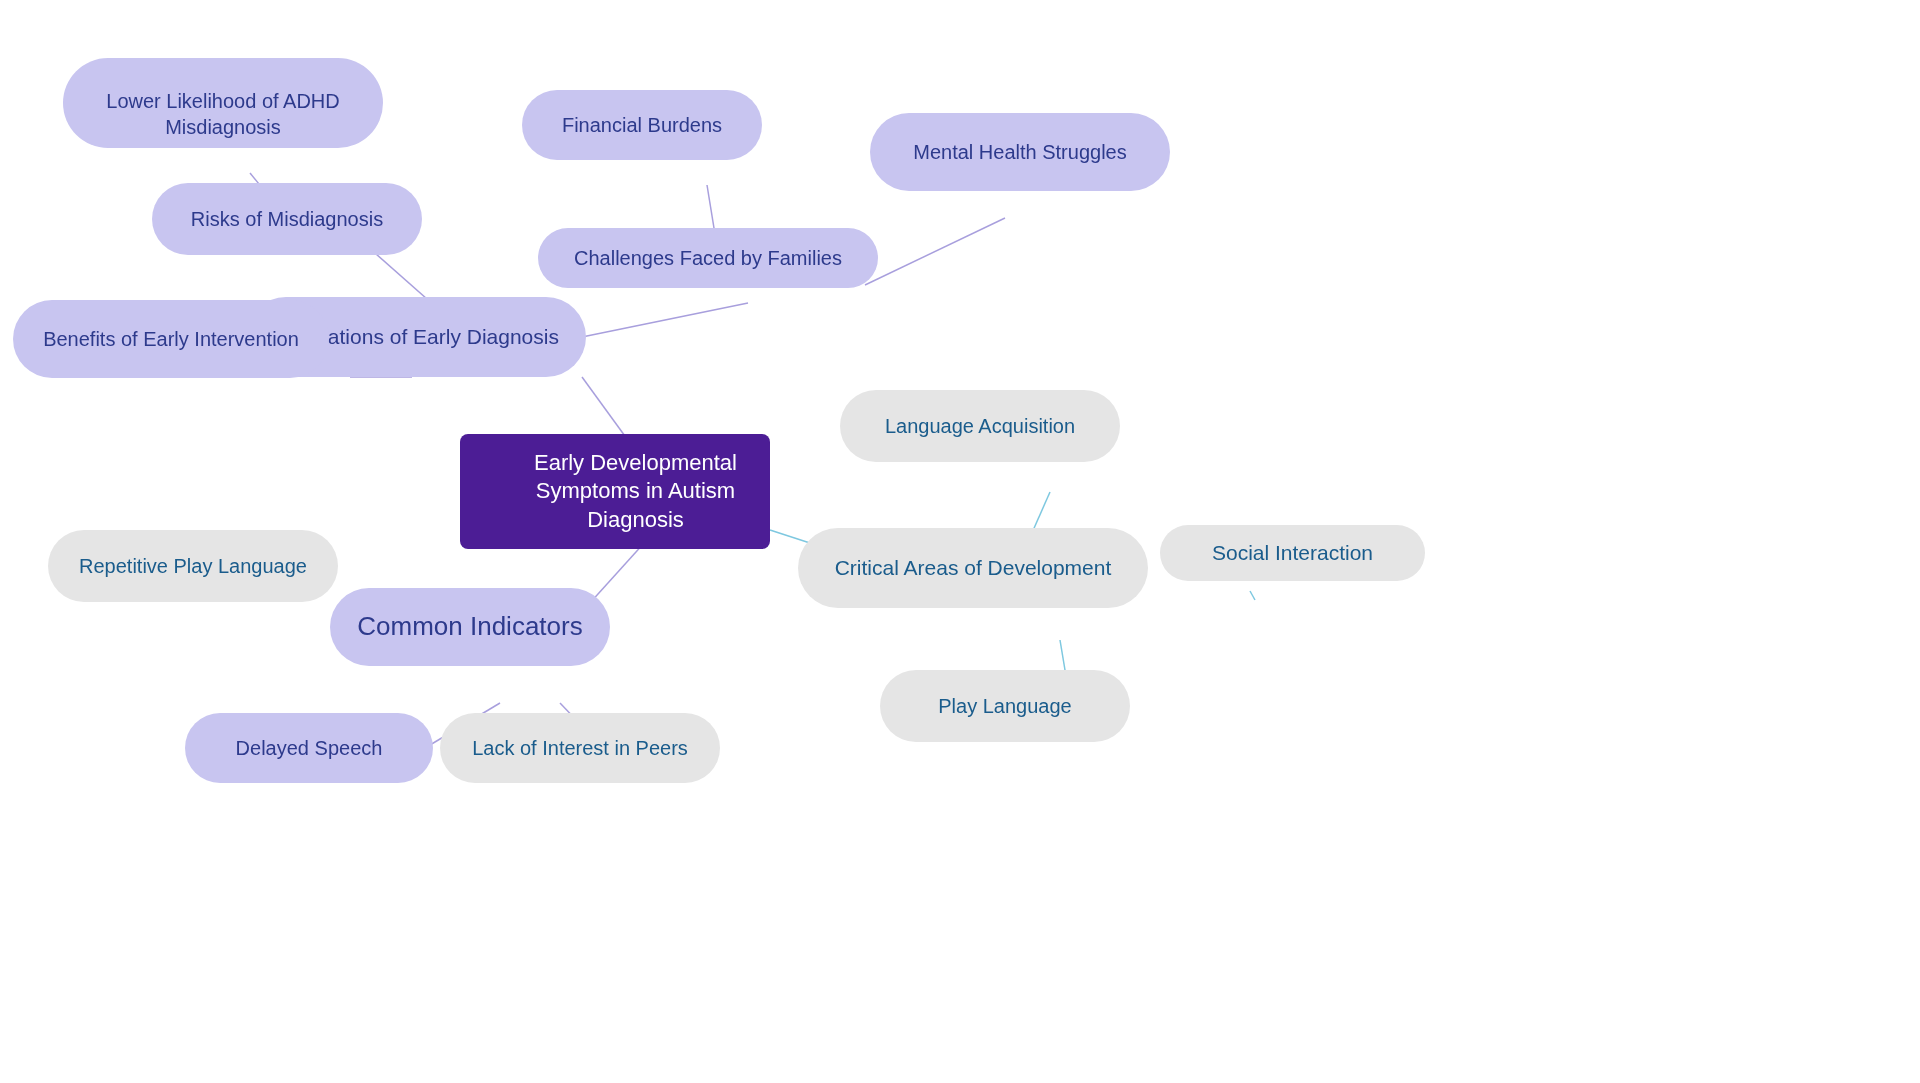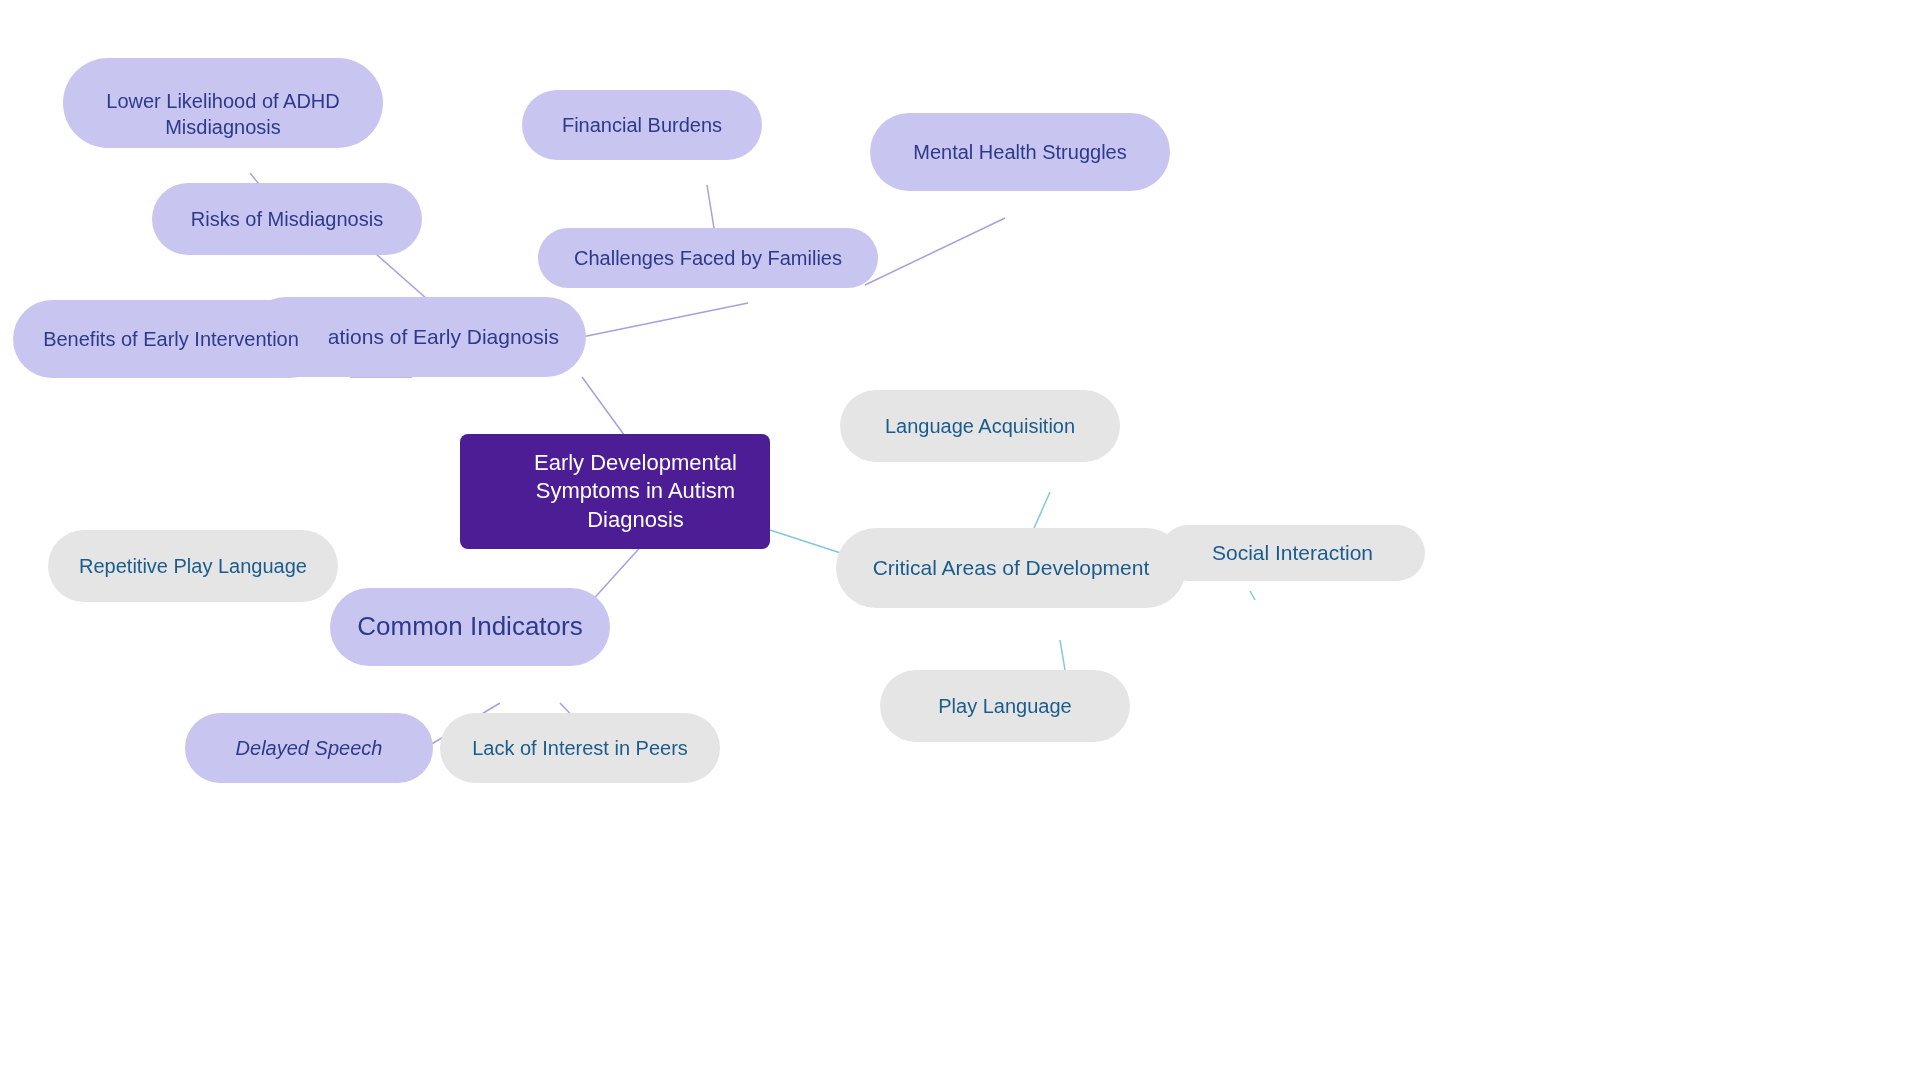--- a/index.html
+++ b/index.html
@@ -148,29 +148,29 @@
 </div>
 
 <div class="node node-purple node-md" style="left: 330px; top: 588px; width: 280px; height: 78px;">
   <span class="node-text" style="font-size:26px;">Common Indicators</span>
 </div>
 
 <div class="node node-blue node-md" style="left: 48px; top: 530px; width: 290px; height: 72px;">
   <span class="node-text" style="font-size:20px;">Repetitive Play Language</span>
 </div>
 
-<div class="node node-purple node-sm" style="left: 185px; top: 713px; width: 248px; height: 70px; font-style: italic;">
+<div class="node node-purple node-sm" style="left: 185px; top: 713px; width: 248px; height: 70px;">
   <span class="node-text" style="font-size:20px;">Delayed Speech</span>
 </div>
 
 <div class="node node-blue node-md" style="left: 440px; top: 713px; width: 280px; height: 70px;">
   <span class="node-text" style="font-size:20px;">Lack of Interest in Peers</span>
 </div>
 
-<div class="node node-blue node-lg" style="left: 836px; top: 528px; width: 350px; height: 80px;">
+<div class="node node-blue node-lg" style="left: 798px; top: 528px; width: 350px; height: 80px;">
   <span class="node-text" style="font-size:21px;">Critical Areas of Development</span>
 </div>
 
 <div class="node node-blue node-md" style="left: 840px; top: 390px; width: 280px; height: 72px;">
   <span class="node-text" style="font-size:20px;">Language Acquisition</span>
 </div>
 
 <div class="node node-blue node-md" style="left: 1160px; top: 525px; width: 265px; height: 56px;">
   <span class="node-text" style="font-size:21px;">Social Interaction</span>
 </div>

